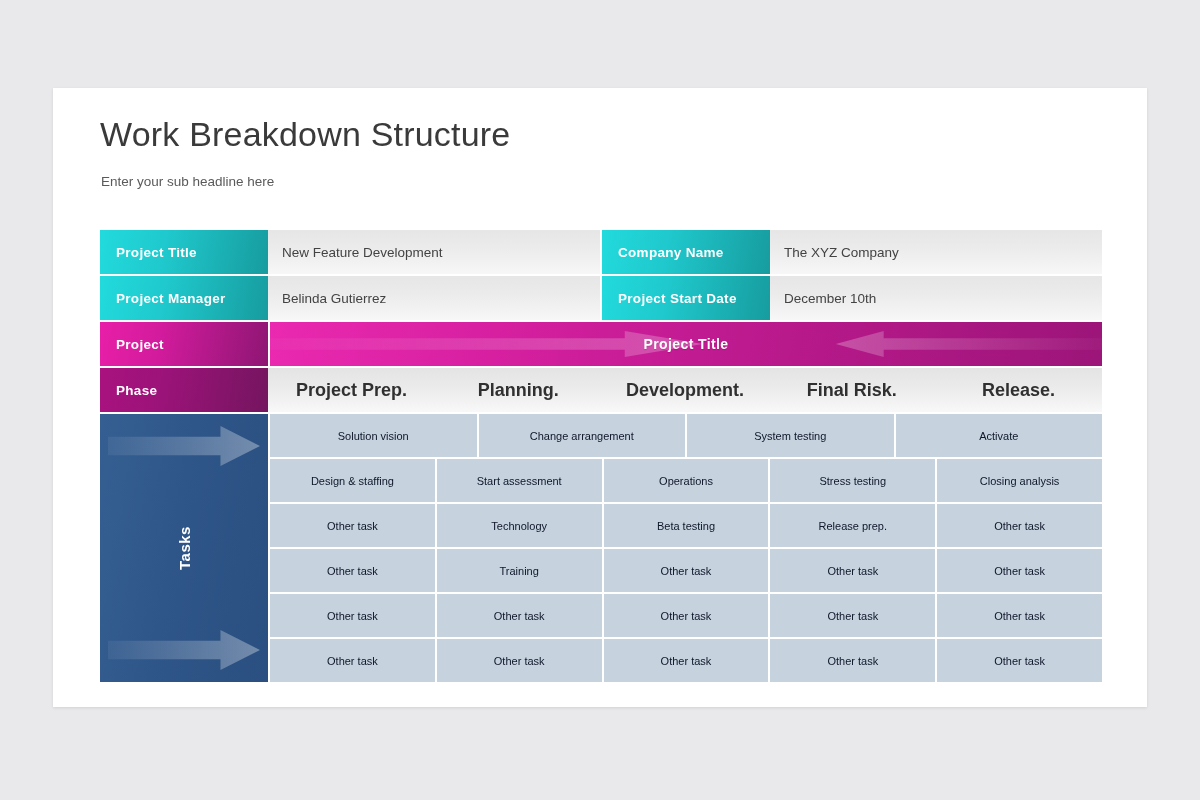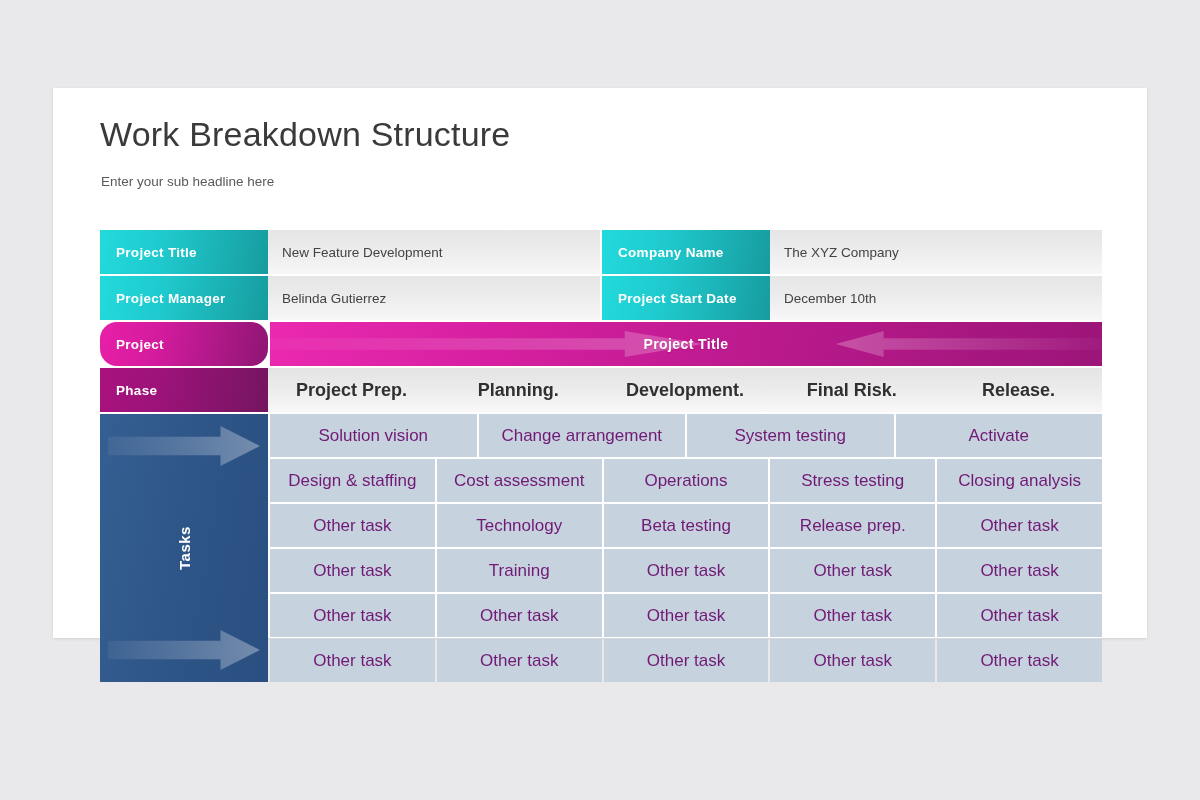--- a/index.html
+++ b/index.html
@@ -13,21 +13,21 @@
     font-family: "Liberation Sans", sans-serif;
     overflow: hidden;
   }
 
   
   .slide {
     position: absolute;
     left: 53px;
     top: 88px;
     width: 1094px;
-    height: 550px;
+    height: 619px;
     background: #ffffff;
     box-shadow: 0 1px 3px rgba(0,0,0,0.10);
   }
 
   .title {
     position: absolute;
     left: 47px;
     top: 27px;
     font-size: 34px;
     font-weight: 400;
@@ -69,21 +69,20 @@
     font-size: 13.5px;
     font-weight: bold;
     letter-spacing: 0.3px;
     white-space: nowrap;
   }
   .lbl-teal {
     background: linear-gradient(100deg, #22dadc 0%, #1fc9cd 38%, #179c9f 100%);
   }
   .lbl-magenta-a {
     background: linear-gradient(100deg, #e81fa8 0%, #d31b9d 35%, #8e1673 100%);
-    border-radius: 17px;
   }
   .lbl-magenta-b {
     background: linear-gradient(100deg, #a9127f 0%, #9a1378 40%, #74155f 100%);
   }
 
   
   .val {
     display: flex;
     align-items: center;
     padding-left: 14px;
@@ -201,22 +200,22 @@
     display: flex;
     height: 43px;
     margin-bottom: 2px;
   }
   .task-row:last-child { margin-bottom: 0; }
   .task-cell {
     flex: 1 1 0;
     display: flex;
     align-items: center;
     justify-content: center;
-    font-size: 17px;
-    color: #701a75;
+    font-size: 11px;
+    color: #0f172a;
     background: #c6d2de;
     margin-right: 2px;
   }
   .task-cell:last-child { margin-right: 0; }
 </style>
 </head>
 <body>
 
 <div class="slide">
 
@@ -271,21 +270,21 @@
 
         <div class="task-row">
           <div class="task-cell">Solution vision</div>
           <div class="task-cell">Change arrangement</div>
           <div class="task-cell">System testing</div>
           <div class="task-cell">Activate</div>
         </div>
 
         <div class="task-row">
           <div class="task-cell">Design &amp; staffing</div>
-          <div class="task-cell">Cost assessment</div>
+          <div class="task-cell">Start assessment</div>
           <div class="task-cell">Operations</div>
           <div class="task-cell">Stress testing</div>
           <div class="task-cell">Closing analysis</div>
         </div>
 
         <div class="task-row">
           <div class="task-cell">Other task</div>
           <div class="task-cell">Technology</div>
           <div class="task-cell">Beta testing</div>
           <div class="task-cell">Release prep.</div>

